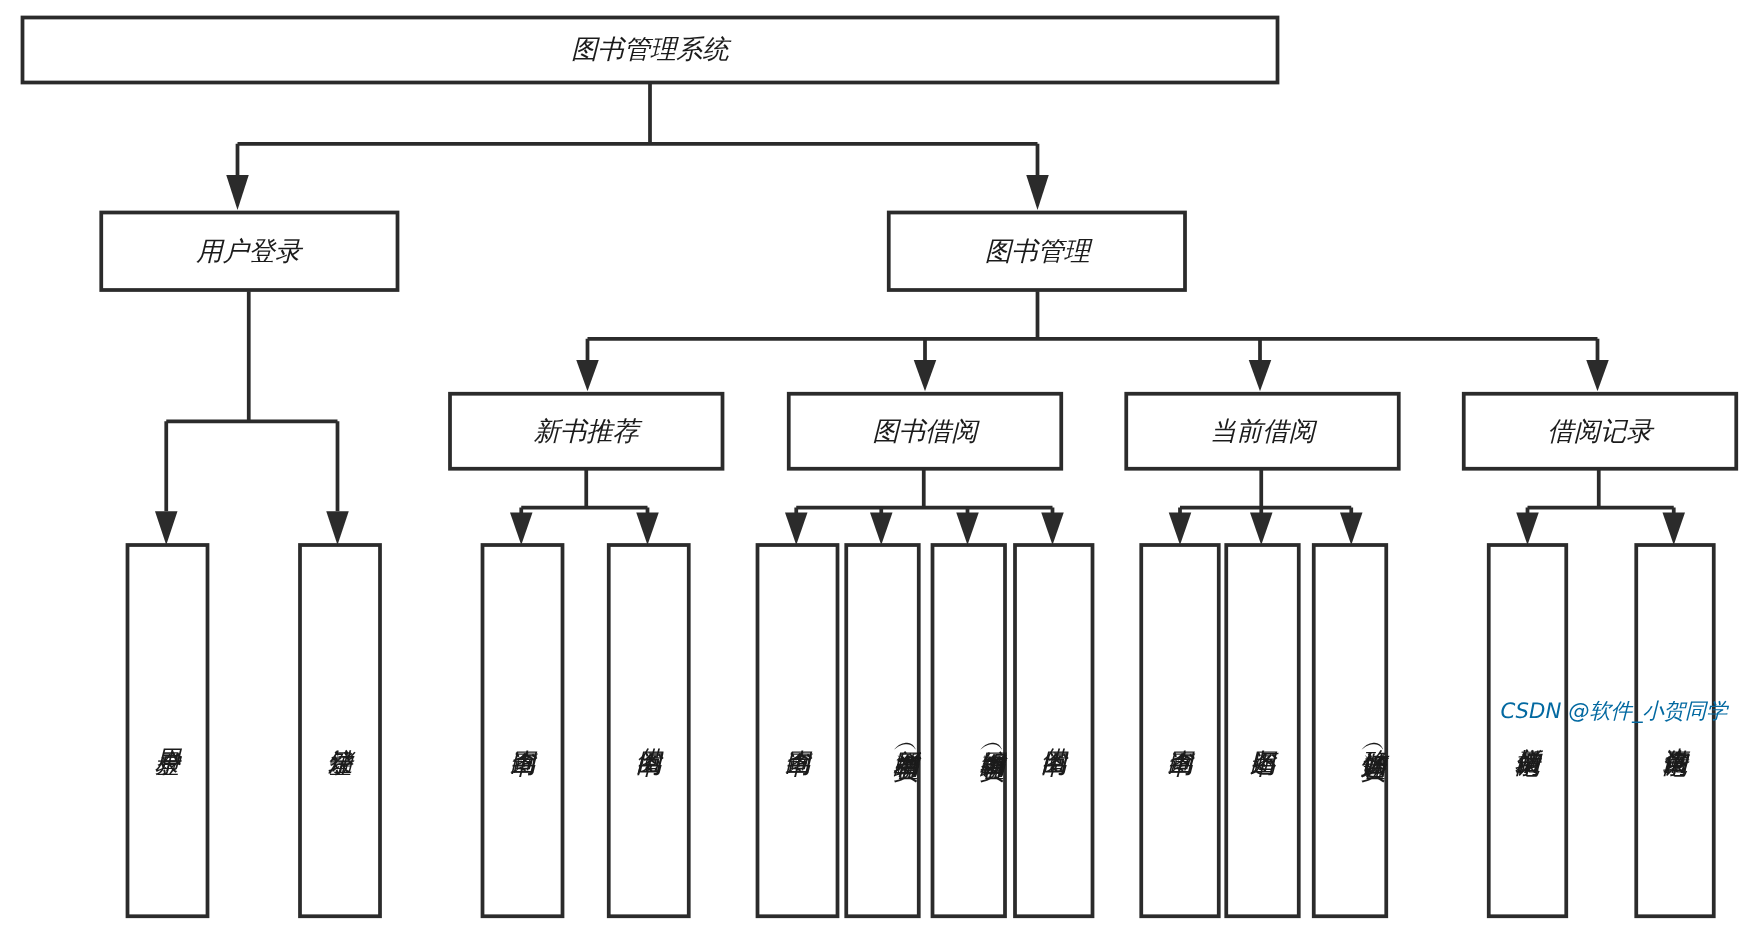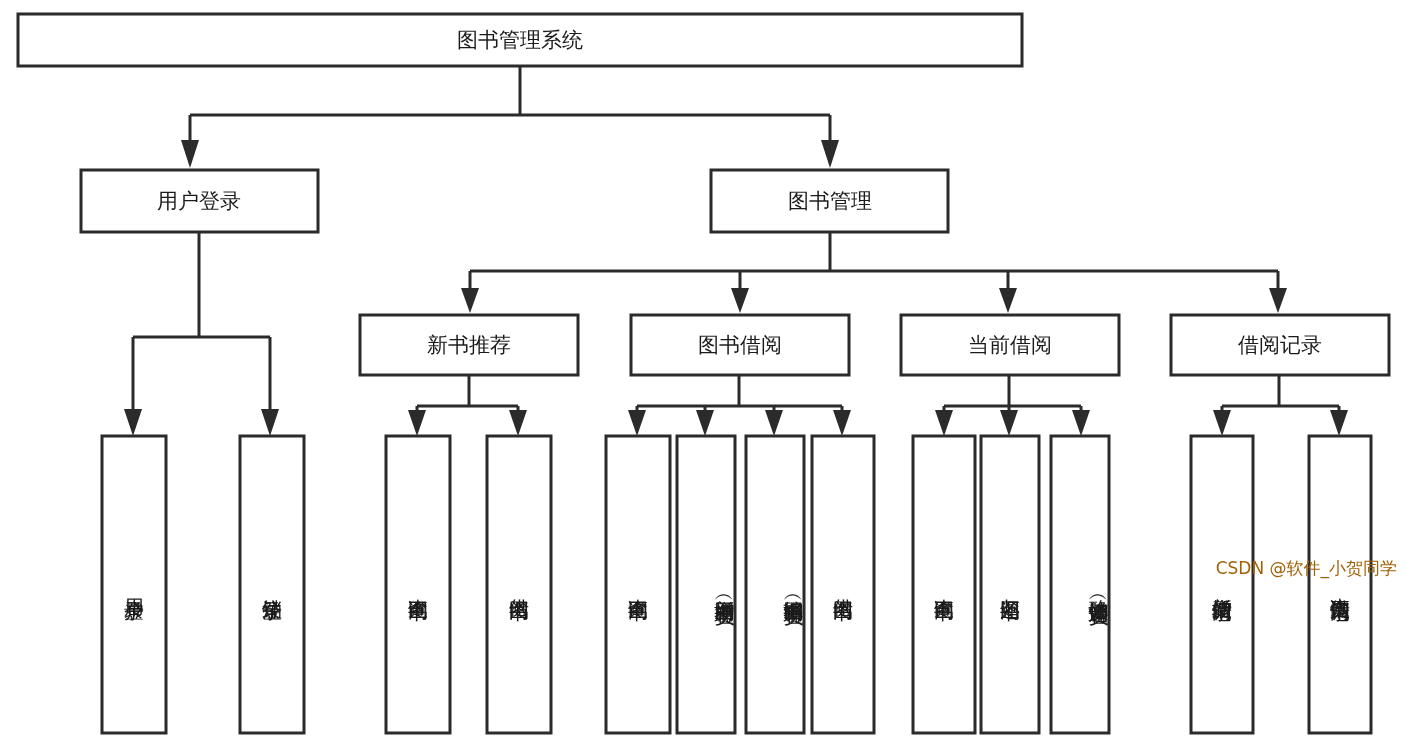--- a/index.html
+++ b/index.html
@@ -11,20 +11,21 @@
     width: 1405px;
     height: 747px;
     font-family: "DejaVu Sans", "Liberation Sans", sans-serif;
     overflow: hidden;
   }
   #diagram-root {
     position: relative;
     width: 1405px;
     height: 584px;
     background: #ffffff;
+    font-style: italic;
   }
   svg#flow {
     position: absolute;
     left: 0;
     top: 0;
     width: 1405px;
     height: 747px;
   }
   .node-rect {
     fill: #ffffff;
@@ -58,25 +59,25 @@
     color: #1b1b1b;
     letter-spacing: 1px;
     white-space: nowrap;
     display: flex;
     align-items: center;
     justify-content: center;
     pointer-events: none;
   }
   .watermark {
     position: absolute;
-    right: 8px;
+    right: 23px;
     bottom: 4px;
     font-family: "DejaVu Sans", "Liberation Sans", sans-serif;
     font-size: 17px;
-    color: #a16207;
+    color: #0369a1;
     white-space: nowrap;
   }
 </style>
 </head>
 <body>
 
 <div id="diagram-root">
 
   <svg id="flow" viewBox="0 0 1405 747">
 

